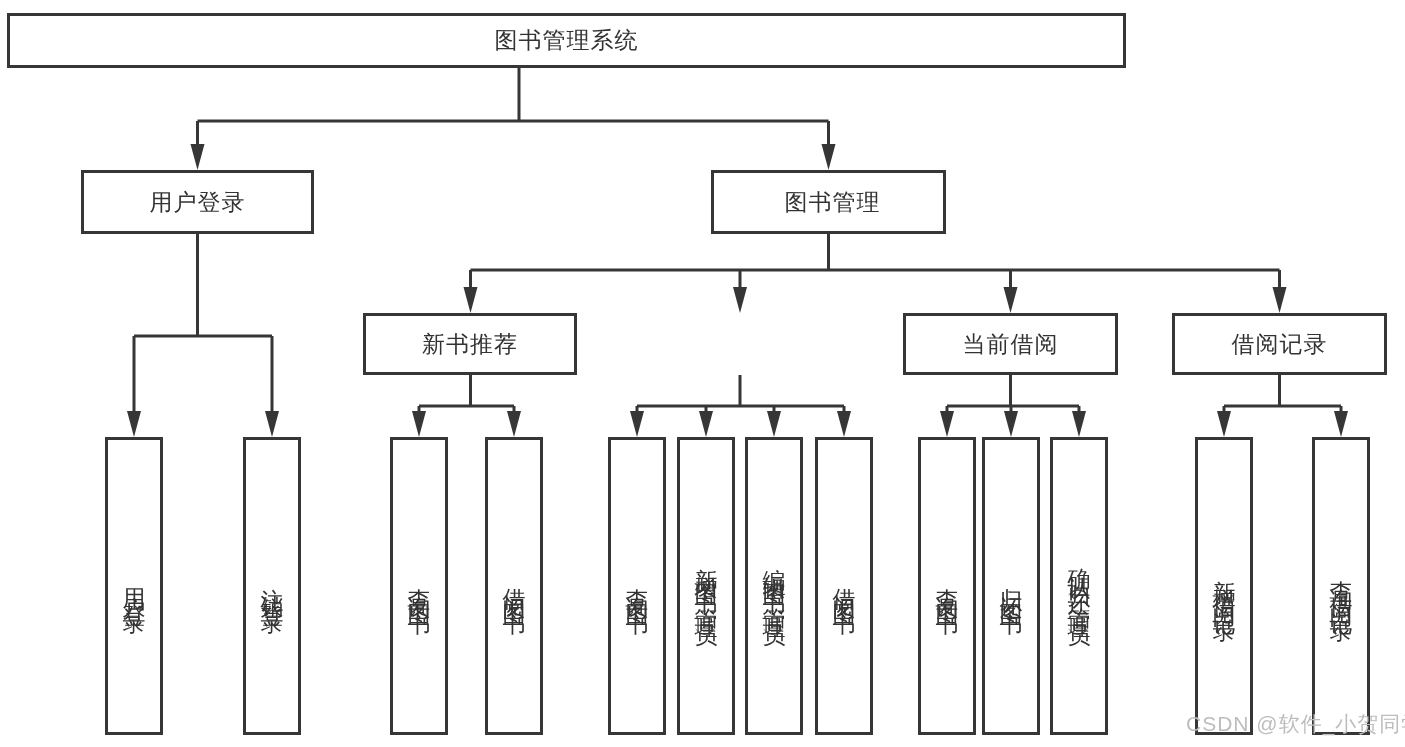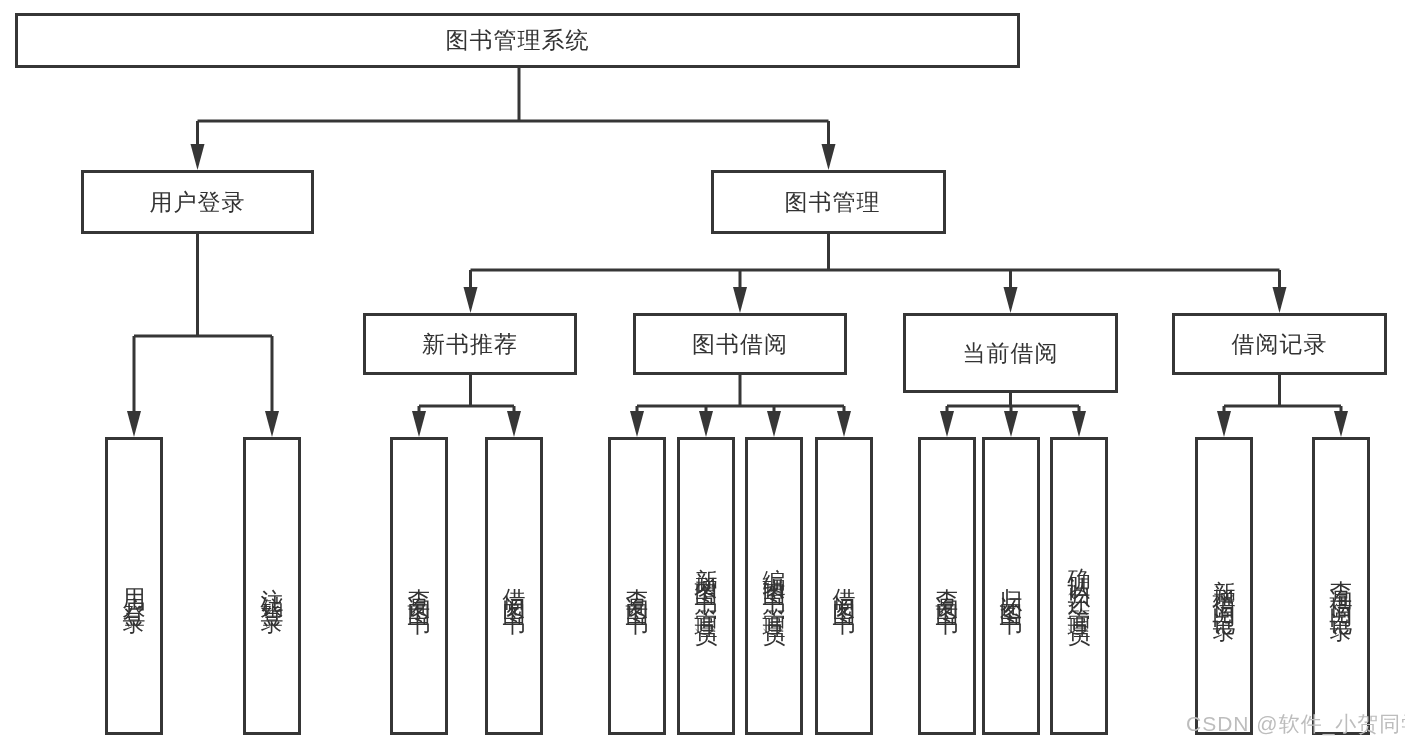--- a/index.html
+++ b/index.html
@@ -100,38 +100,35 @@
       <polygon points="767,411 781,411 774,437"></polygon>
       <polygon points="837,411 851,411 844,437"></polygon>
       <polygon points="940,411 954,411 947,437"></polygon>
       <polygon points="1004,411 1018,411 1011,437"></polygon>
       <polygon points="1072,411 1086,411 1079,437"></polygon>
       <polygon points="1217,411 1231,411 1224,437"></polygon>
       <polygon points="1334,411 1348,411 1341,437"></polygon>
     </g>
   </svg>
 
-  <div class="hbox" style="left:15px; top:13px; width:1005px; height:55px;">
+  <div class="hbox" style="left:7px; top:13px; width:1119px; height:55px;">
     <span class="lbl">图书管理系统</span>
   </div>
 
   <div class="hbox" style="left:81px; top:170px; width:233px; height:64px;">
     <span class="lbl">用户登录</span>
   </div>
   <div class="hbox" style="left:711px; top:170px; width:235px; height:64px;padding-left:8px;">
     <span class="lbl">图书管理</span>
   </div>
 
   <div class="hbox" style="left:363px; top:313px; width:214px; height:62px;">
     <span class="lbl">新书推荐</span>
   </div>
-  <div class="hbox" style="left:633px; top:313px; width:214px; height:62px;">
-    <span class="lbl">图书借阅</span>
-  </div>
-  <div class="hbox" style="left:903px; top:313px; width:215px; height:80px;">
+  <div class="hbox" style="left:903px; top:313px; width:215px; height:62px;">
     <span class="lbl">当前借阅</span>
   </div>
   <div class="hbox" style="left:1172px; top:313px; width:215px; height:62px;">
     <span class="lbl">借阅记录</span>
   </div>
 
   <div class="vbox" style="left:105px; top:437px; width:58px; height:298px;">
     <span class="vlbl">用户登录</span>
   </div>
   <div class="vbox" style="left:243px; top:437px; width:58px; height:298px;">

